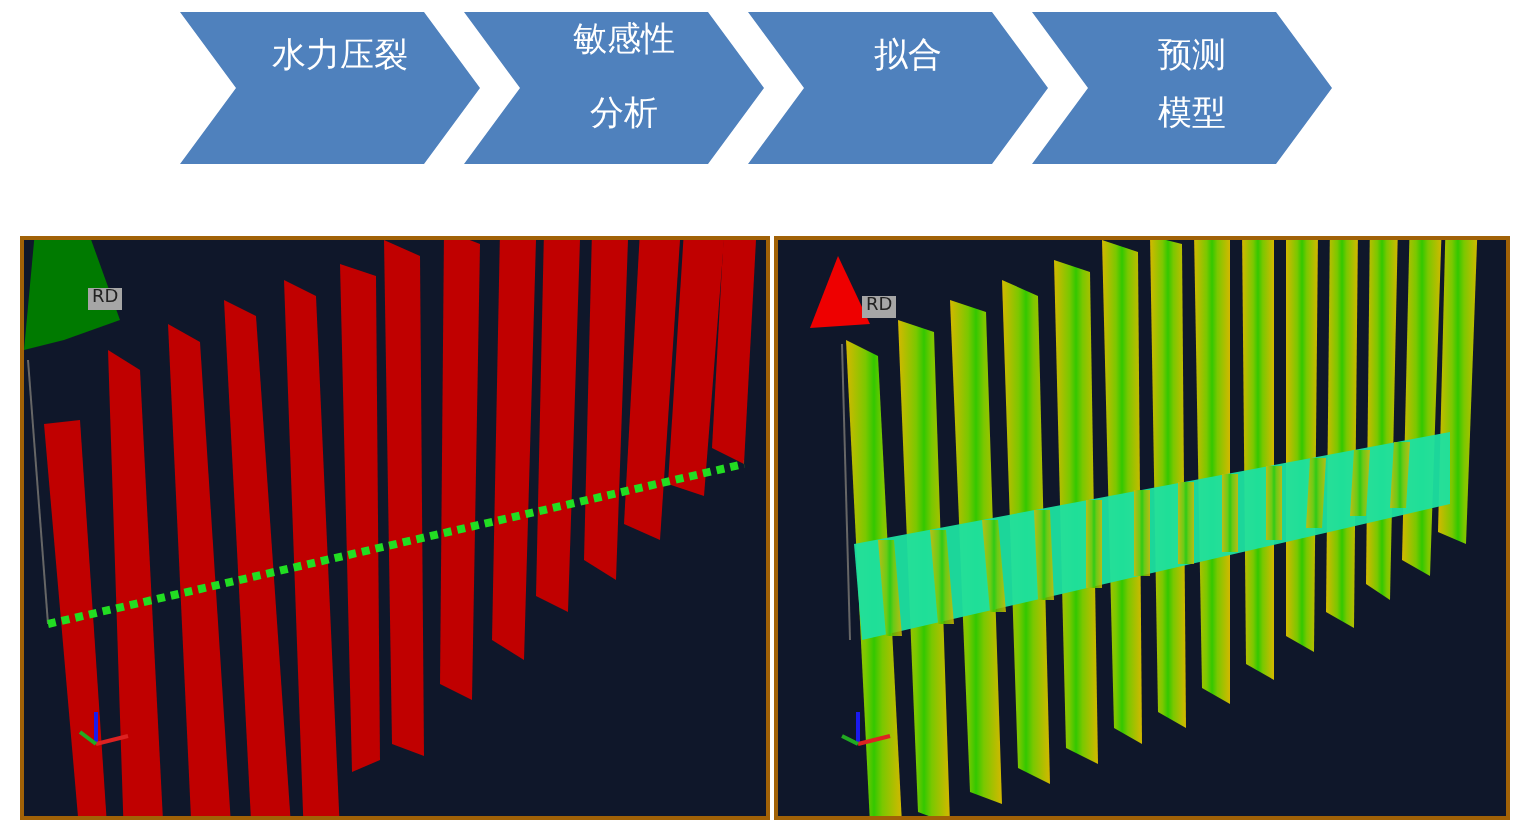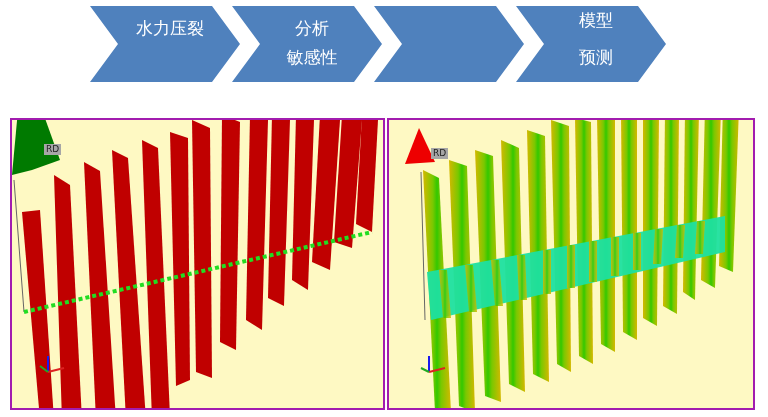--- a/index.html
+++ b/index.html
@@ -1,59 +1,60 @@
 <!DOCTYPE html>
 <html><head>
 <meta charset="utf-8">
 <style>
   html,body{margin:0;padding:0;background:#fff;}
   body{width:768px;height:417px;position:relative;overflow:hidden;font-family:"DejaVu Sans",sans-serif;}
   .flow{position:absolute;top:6px;left:90px;width:580px;height:76px;}
   .chev{position:absolute;top:0;height:76px;width:150px;}
   .chev svg{position:absolute;left:0;top:0;}
   .chev .lbl{position:absolute;left:18px;right:8px;top:8px;text-align:center;color:#fff;font-size:17px;line-height:29px;}
-  .panel{position:absolute;border:2px solid #a21caf;background:#fef9c3;overflow:hidden;}
+  .panel{position:absolute;border:2px solid #a16207;background:#0f172a;overflow:hidden;}
   .panel svg{position:absolute;left:0;top:0;}
   .tag{position:absolute;background:#a6a6a6;color:#222;font-size:9px;padding:0 2px;line-height:11px;}
 </style>
 </head>
 <body>
 
 <div class="flow">
   <div class="chev" style="left:0">
     <svg width="150" height="76">
         <polygon points="0,0 122,0 150,38 122,76 0,76 28,38" fill="#4f81bd"></polygon>
       </svg>
     <div class="lbl">
         <div>水力压裂</div>
       </div>
   </div>
   <div class="chev" style="left:142px">
     <svg width="150" height="76">
         <polygon points="0,0 122,0 150,38 122,76 0,76 28,38" fill="#4f81bd"></polygon>
       </svg>
     <div class="lbl" style="top:0">
+        <div>敏感性</div>
         <div style="margin-top:8px">分析</div>
-        <div>敏感性</div>
       </div>
   </div>
   <div class="chev" style="left:284px">
     <svg width="150" height="76">
         <polygon points="0,0 122,0 150,38 122,76 0,76 28,38" fill="#4f81bd"></polygon>
       </svg>
     <div class="lbl" style="top:0">
+        <div style="margin-top:8px">拟合</div>
       </div>
   </div>
   <div class="chev" style="left:426px">
     <svg width="150" height="76">
         <polygon points="0,0 122,0 150,38 122,76 0,76 28,38" fill="#4f81bd"></polygon>
       </svg>
     <div class="lbl" style="top:0">
+        <div style="margin-top:8px">预测</div>
         <div>模型</div>
-        <div style="margin-top:8px">预测</div>
       </div>
   </div>
 </div>
 
 <div class="panel" style="left:10px;top:118px;width:371px;height:288px;">
   <svg width="371" height="288">
     <line x1="2" y1="60" x2="12" y2="192" stroke="#666" stroke-width="1"></line>
     <g fill="#c00000">
       <polygon points="10,92 28,90 42,300 28,300"></polygon>
       <polygon points="42,55 58,65 70,300 50,300"></polygon>

